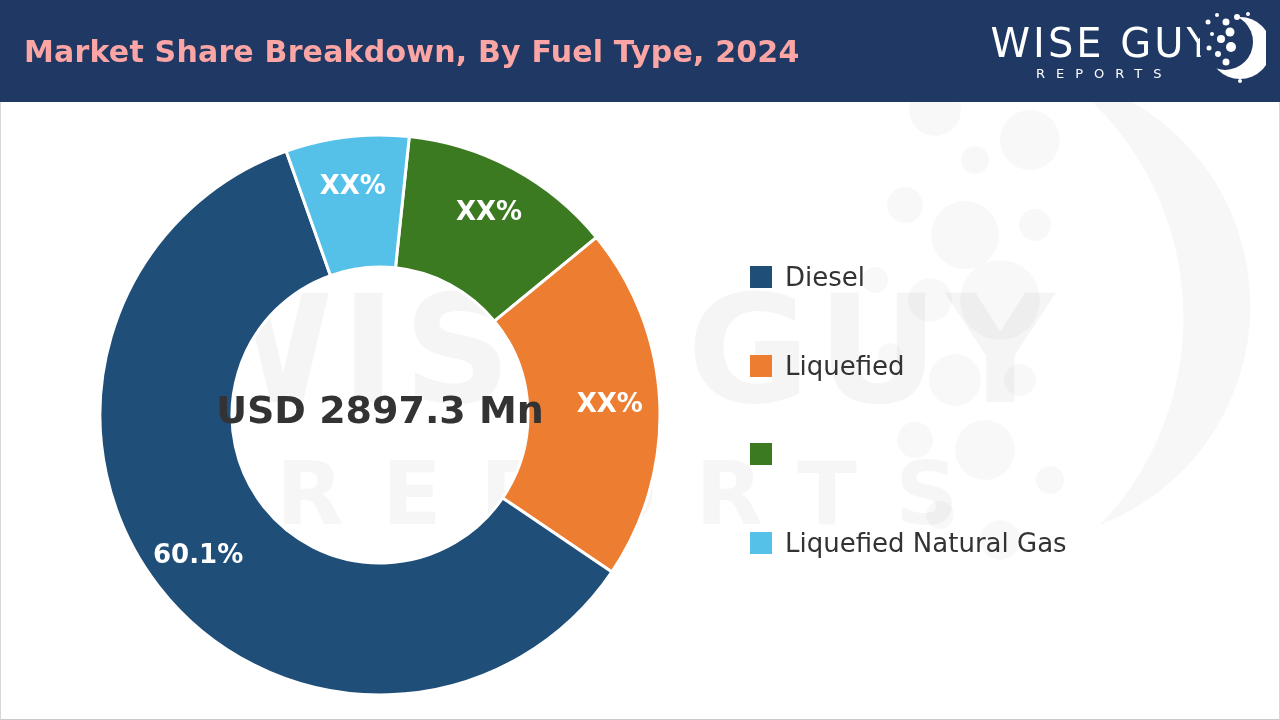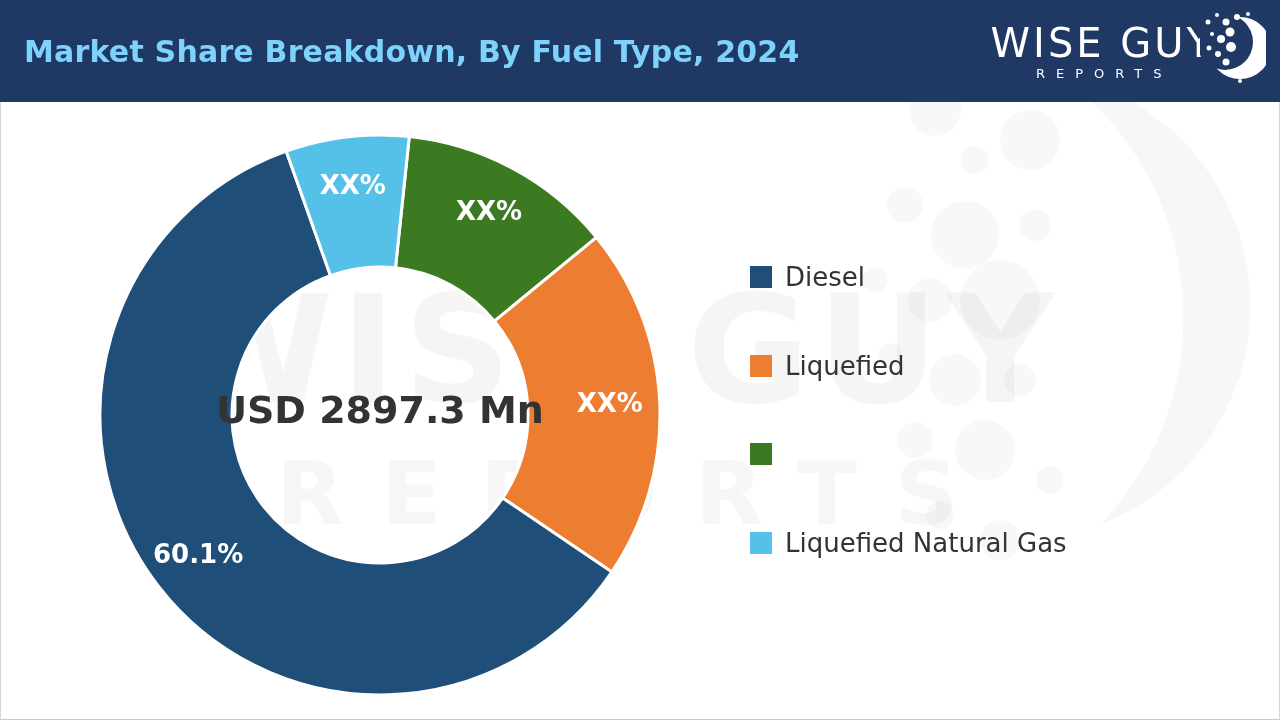--- a/index.html
+++ b/index.html
@@ -19,21 +19,21 @@
   }
   
   .header-bar {
     position:absolute; top:0; left:0; right:0; height:102px;
     background:#1F3864;
     display:flex; align-items:center;
     padding:0 24px;
     z-index:5;
   }
   .page-title {
-    color:#7dd3fc; font-size:30px; font-weight:bold; letter-spacing:0.2px;
+    color:#fca5a5; font-size:30px; font-weight:bold; letter-spacing:0.2px;
     white-space:nowrap;
   }
   .logo {
     position:absolute; right:14px; top:8px;
     display:flex; align-items:center;
   }
   .logo-text { text-align:center; color:#ffffff; }
   .logo-line1 { font-size:40px; font-weight:400; letter-spacing:3px; line-height:1.15; white-space:nowrap; }
   .logo-line2 { font-size:13px; font-weight:400; letter-spacing:11px; text-indent:4px; white-space:nowrap; }
   .logo-face { margin-left:-14px; margin-top:-2px; }

